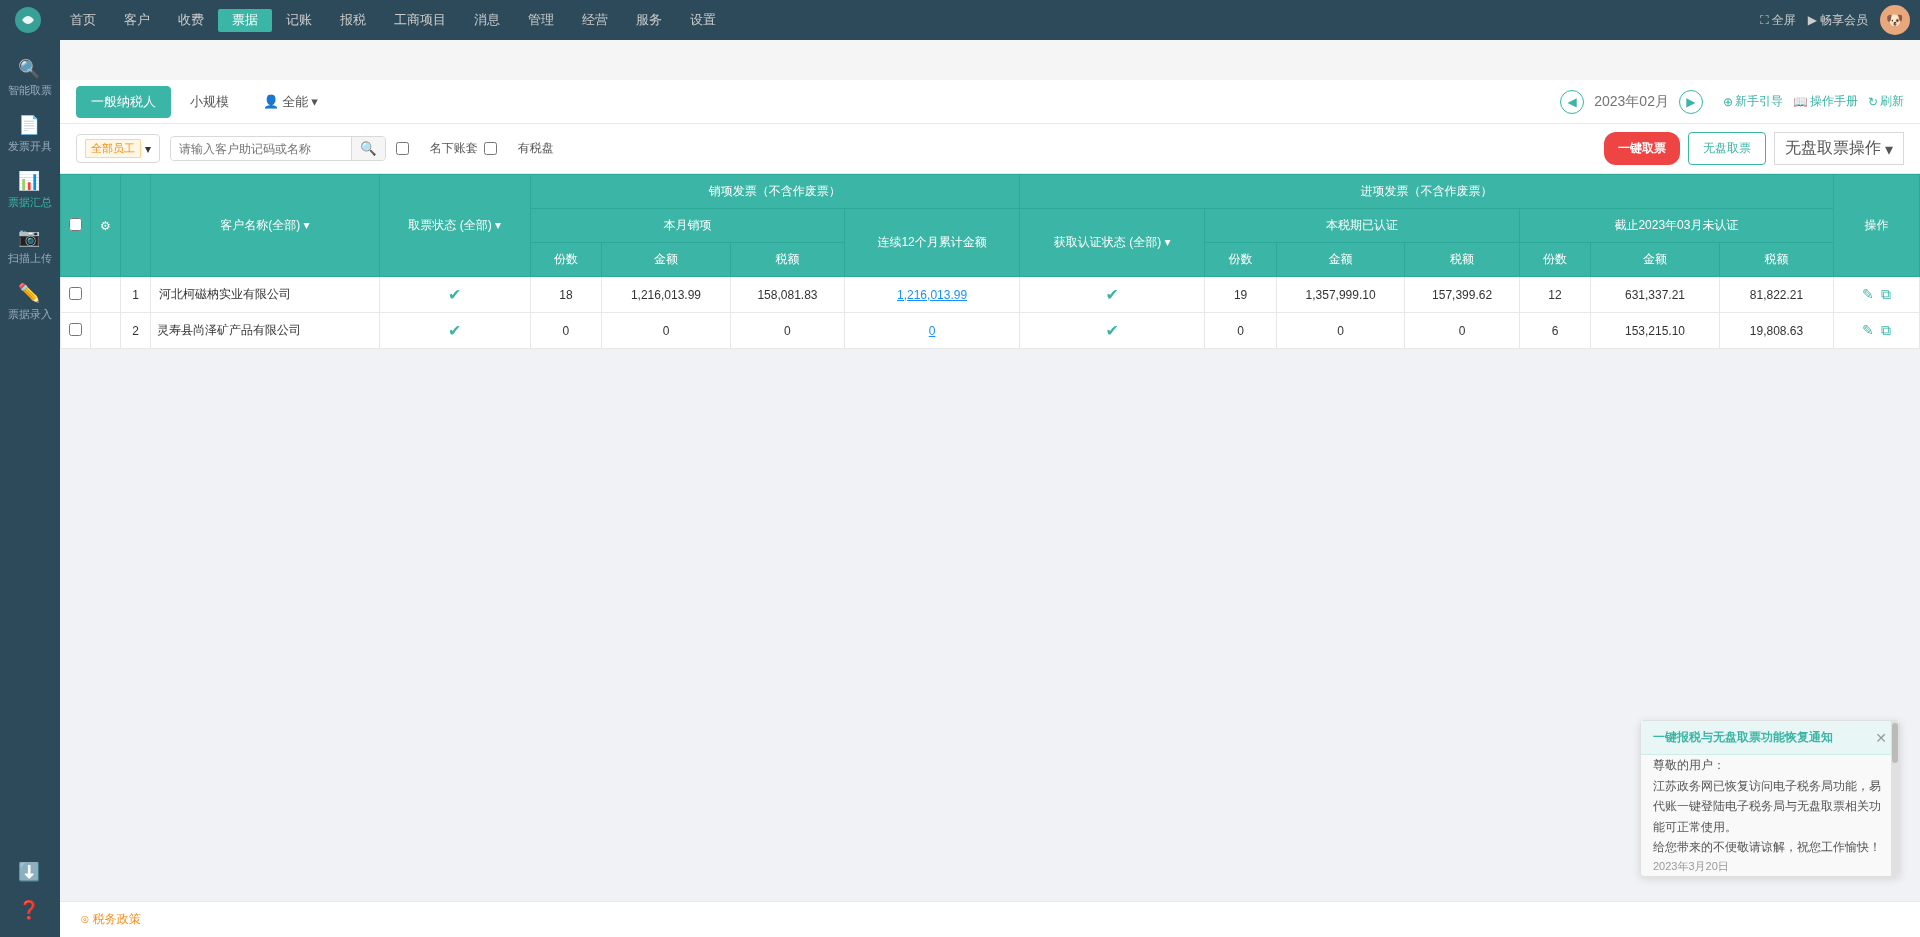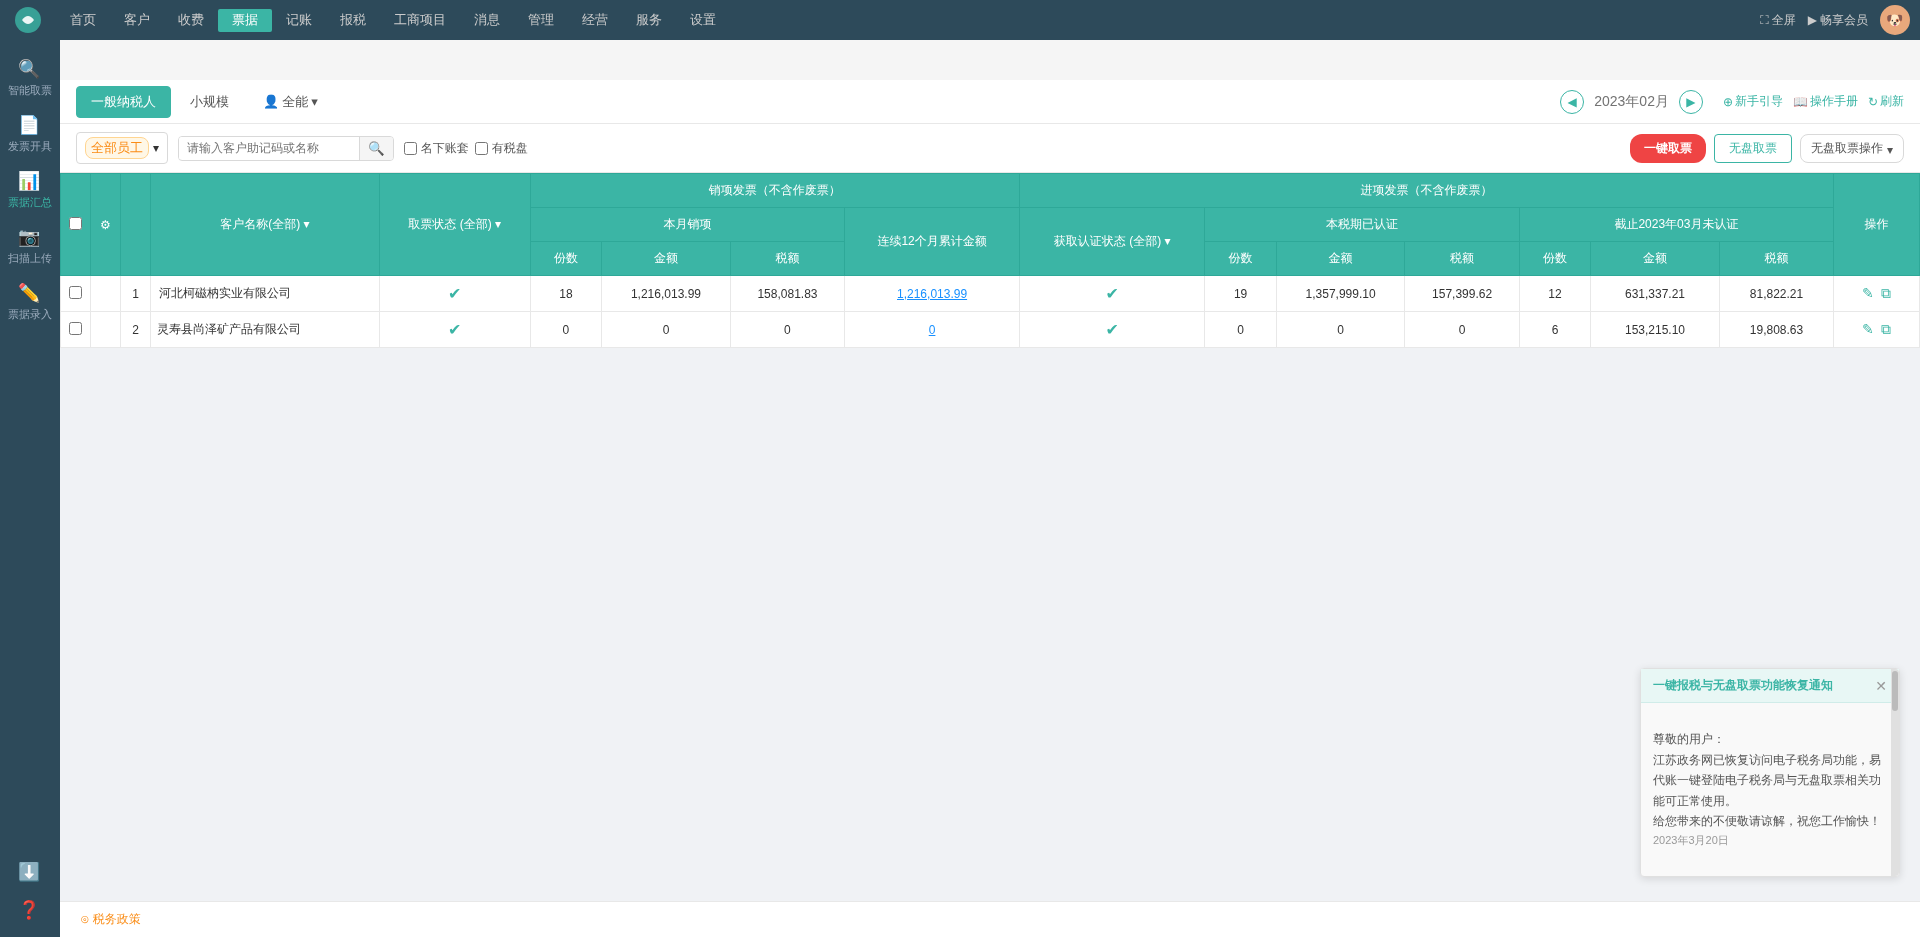--- a/index.html
+++ b/index.html
@@ -148,60 +148,60 @@
       display: flex; align-items: center; gap: 4px;
       cursor: pointer;
       background: #fff;
       color: #333;
       font-size: 12px;
     }
     .filter-select .tag {
       background: #fff7e6;
       color: #fa8c16;
       border: 1px solid #ffd591;
-      border-radius: 8px;
+      border-radius: 1px;
       padding: 1px 5px;
-      font-size: 13px;
+      font-size: 11px;
     }
     .search-box {
       display: flex; align-items: center;
       border: 1px solid #d9d9d9;
       border-radius: 4px;
       overflow: hidden;
     }
     .search-input {
       border: none; outline: none;
       padding: 4px 8px;
       font-size: 12px;
       width: 180px;
     }
     .search-btn {
       background: #f5f5f5; border: none; border-left: 1px solid #d9d9d9;
       padding: 4px 8px; cursor: pointer; color: #666;
     }
     .checkbox-group { display: flex; align-items: center; gap: 6px; }
-    .checkbox-item { display: flex; align-items: center; gap: 4px; cursor: pointer; color: #555; font-size: 12px; }
+    .checkbox-item { display: flex; align-items: center; gap: 21px; cursor: pointer; color: #555; font-size: 12px; }
     .filter-right { margin-left: auto; display: flex; gap: 8px; }
     .btn-primary {
       background: #ef4444;
       color: #fff; border: none;
       border-radius: 12px; padding: 5px 14px;
       cursor: pointer; font-size: 12px; font-weight: bold;
     }
     .btn-default {
       background: #fff; color: #3bb5a5;
       border: 1px solid #3bb5a5;
       border-radius: 4px; padding: 5px 14px;
       cursor: pointer; font-size: 12px;
     }
     .btn-dropdown {
       background: #fff; color: #555;
       border: 1px solid #d9d9d9;
-      border-radius: 8px; padding: 5px 10px;
-      cursor: pointer; font-size: 12px;
+      border-radius: 0; padding: 5px 10px;
+      cursor: pointer; font-size: 16px;
       display: flex; align-items: flex-end; gap: 4px;
     }
 
     
     .table-container {
       background: #fff;
       margin: 0;
       overflow-x: auto;
     }
     table {
@@ -244,21 +244,21 @@
     .notification-header {
       background: #e8f7f5;
       padding: 8px 12px;
       display: flex;
       align-items: center;
       justify-content: space-between;
       border-bottom: 1px solid #d0ece9;
     }
     .notification-title { color: #3bb5a5; font-size: 12px; font-weight: bold; }
     .notification-close { cursor: pointer; color: #999; font-size: 14px; }
-    .notification-body { padding: 26px 12px; font-size: 12px; color: #555; line-height: 1.7; }
+    .notification-body { padding: 0 12px; font-size: 12px; color: #555; line-height: 1.7; }
     .notification-date { color: #999; font-size: 11px; }
     .notification-scroll {
       position: absolute;
       right: 0;
       top: 0;
       bottom: 0;
       width: 8px;
       background: #e0e0e0;
       border-radius: 0 4px 4px 0;
     }

